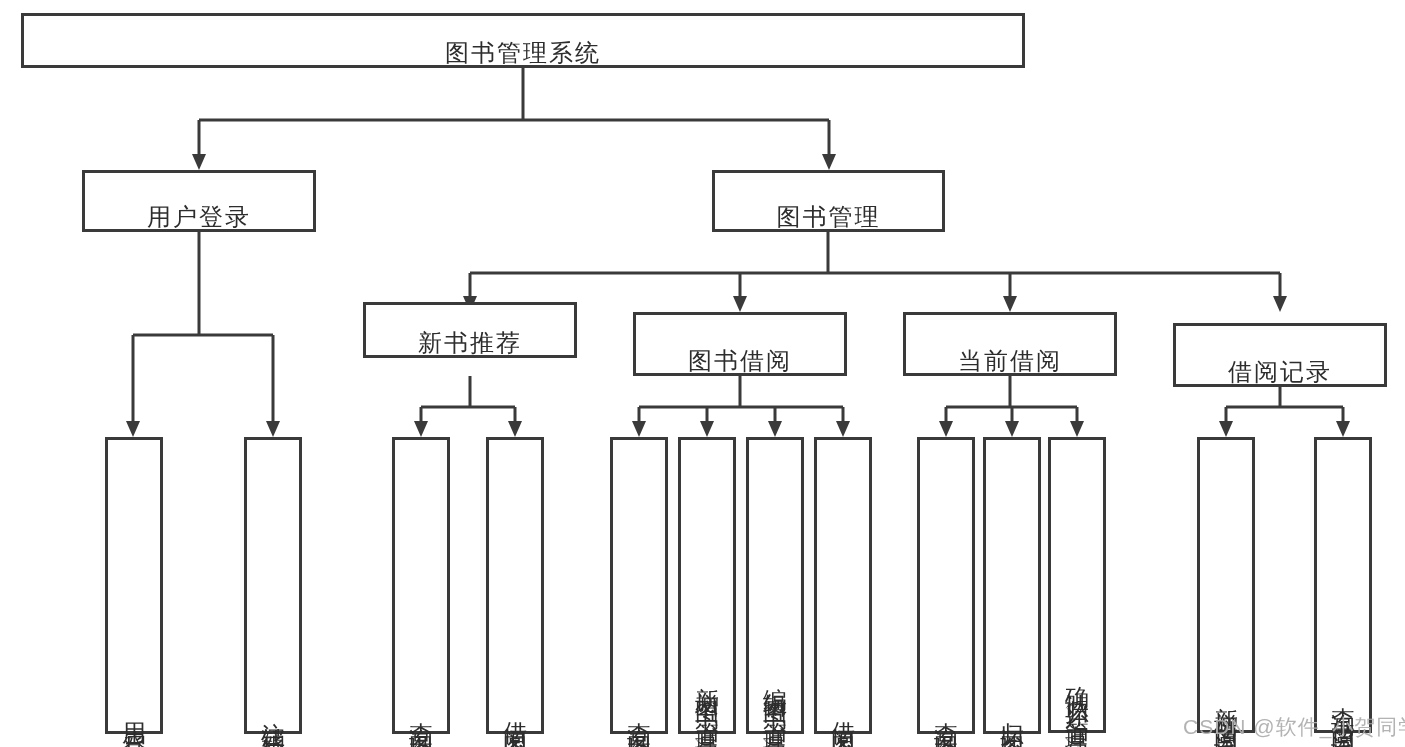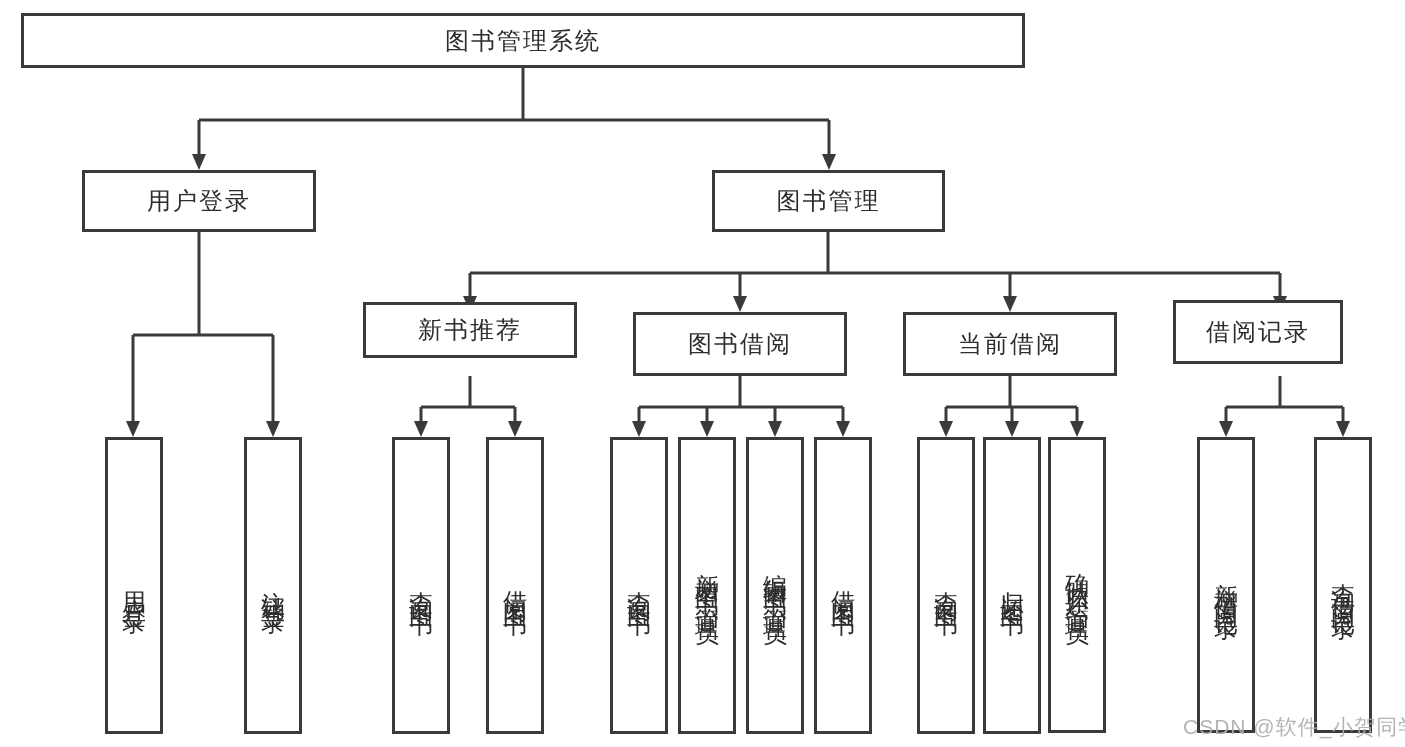--- a/index.html
+++ b/index.html
@@ -16,21 +16,21 @@
     left: 0; top: 0;
     width: 1405px; height: 747px;
     pointer-events: none;
   }
   .box {
     position: absolute;
     box-sizing: border-box;
     border: 3px solid #3a3a3a;
     background: #ffffff;
     display: flex;
-    align-items: center;
+    align-items: flex-end;
     justify-content: center;
     color: #2d2d2d;
     font-size: 24px;
     line-height: 1;
   }
   .box.h span { letter-spacing: 2px; white-space: nowrap; }
   .box.v span {
     writing-mode: vertical-rl;
     text-orientation: mixed;
     letter-spacing: 7px;
@@ -105,21 +105,21 @@
 
   <div class="box h" style="left:363px; top:302px; width:214px; height:56px;">
     <span>新书推荐</span>
   </div>
   <div class="box h" style="left:903px; top:312px; width:214px; height:64px;">
     <span>当前借阅</span>
   </div>
   <div class="box h" style="left:633px; top:312px; width:214px; height:64px;">
     <span>图书借阅</span>
   </div>
-  <div class="box h" style="left:1173px; top:300px; width:170px; height:64px;">
+  <div class="box h" style="left:1173px; top:323px; width:214px; height:64px;">
     <span>借阅记录</span>
   </div>
 
   <div class="box v" style="left:105px; top:437px; width:58px; height:297px;">
     <span>用户登录</span>
   </div>
   <div class="box v" style="left:244px; top:437px; width:58px; height:297px;">
     <span>注销登录</span>
   </div>
 

